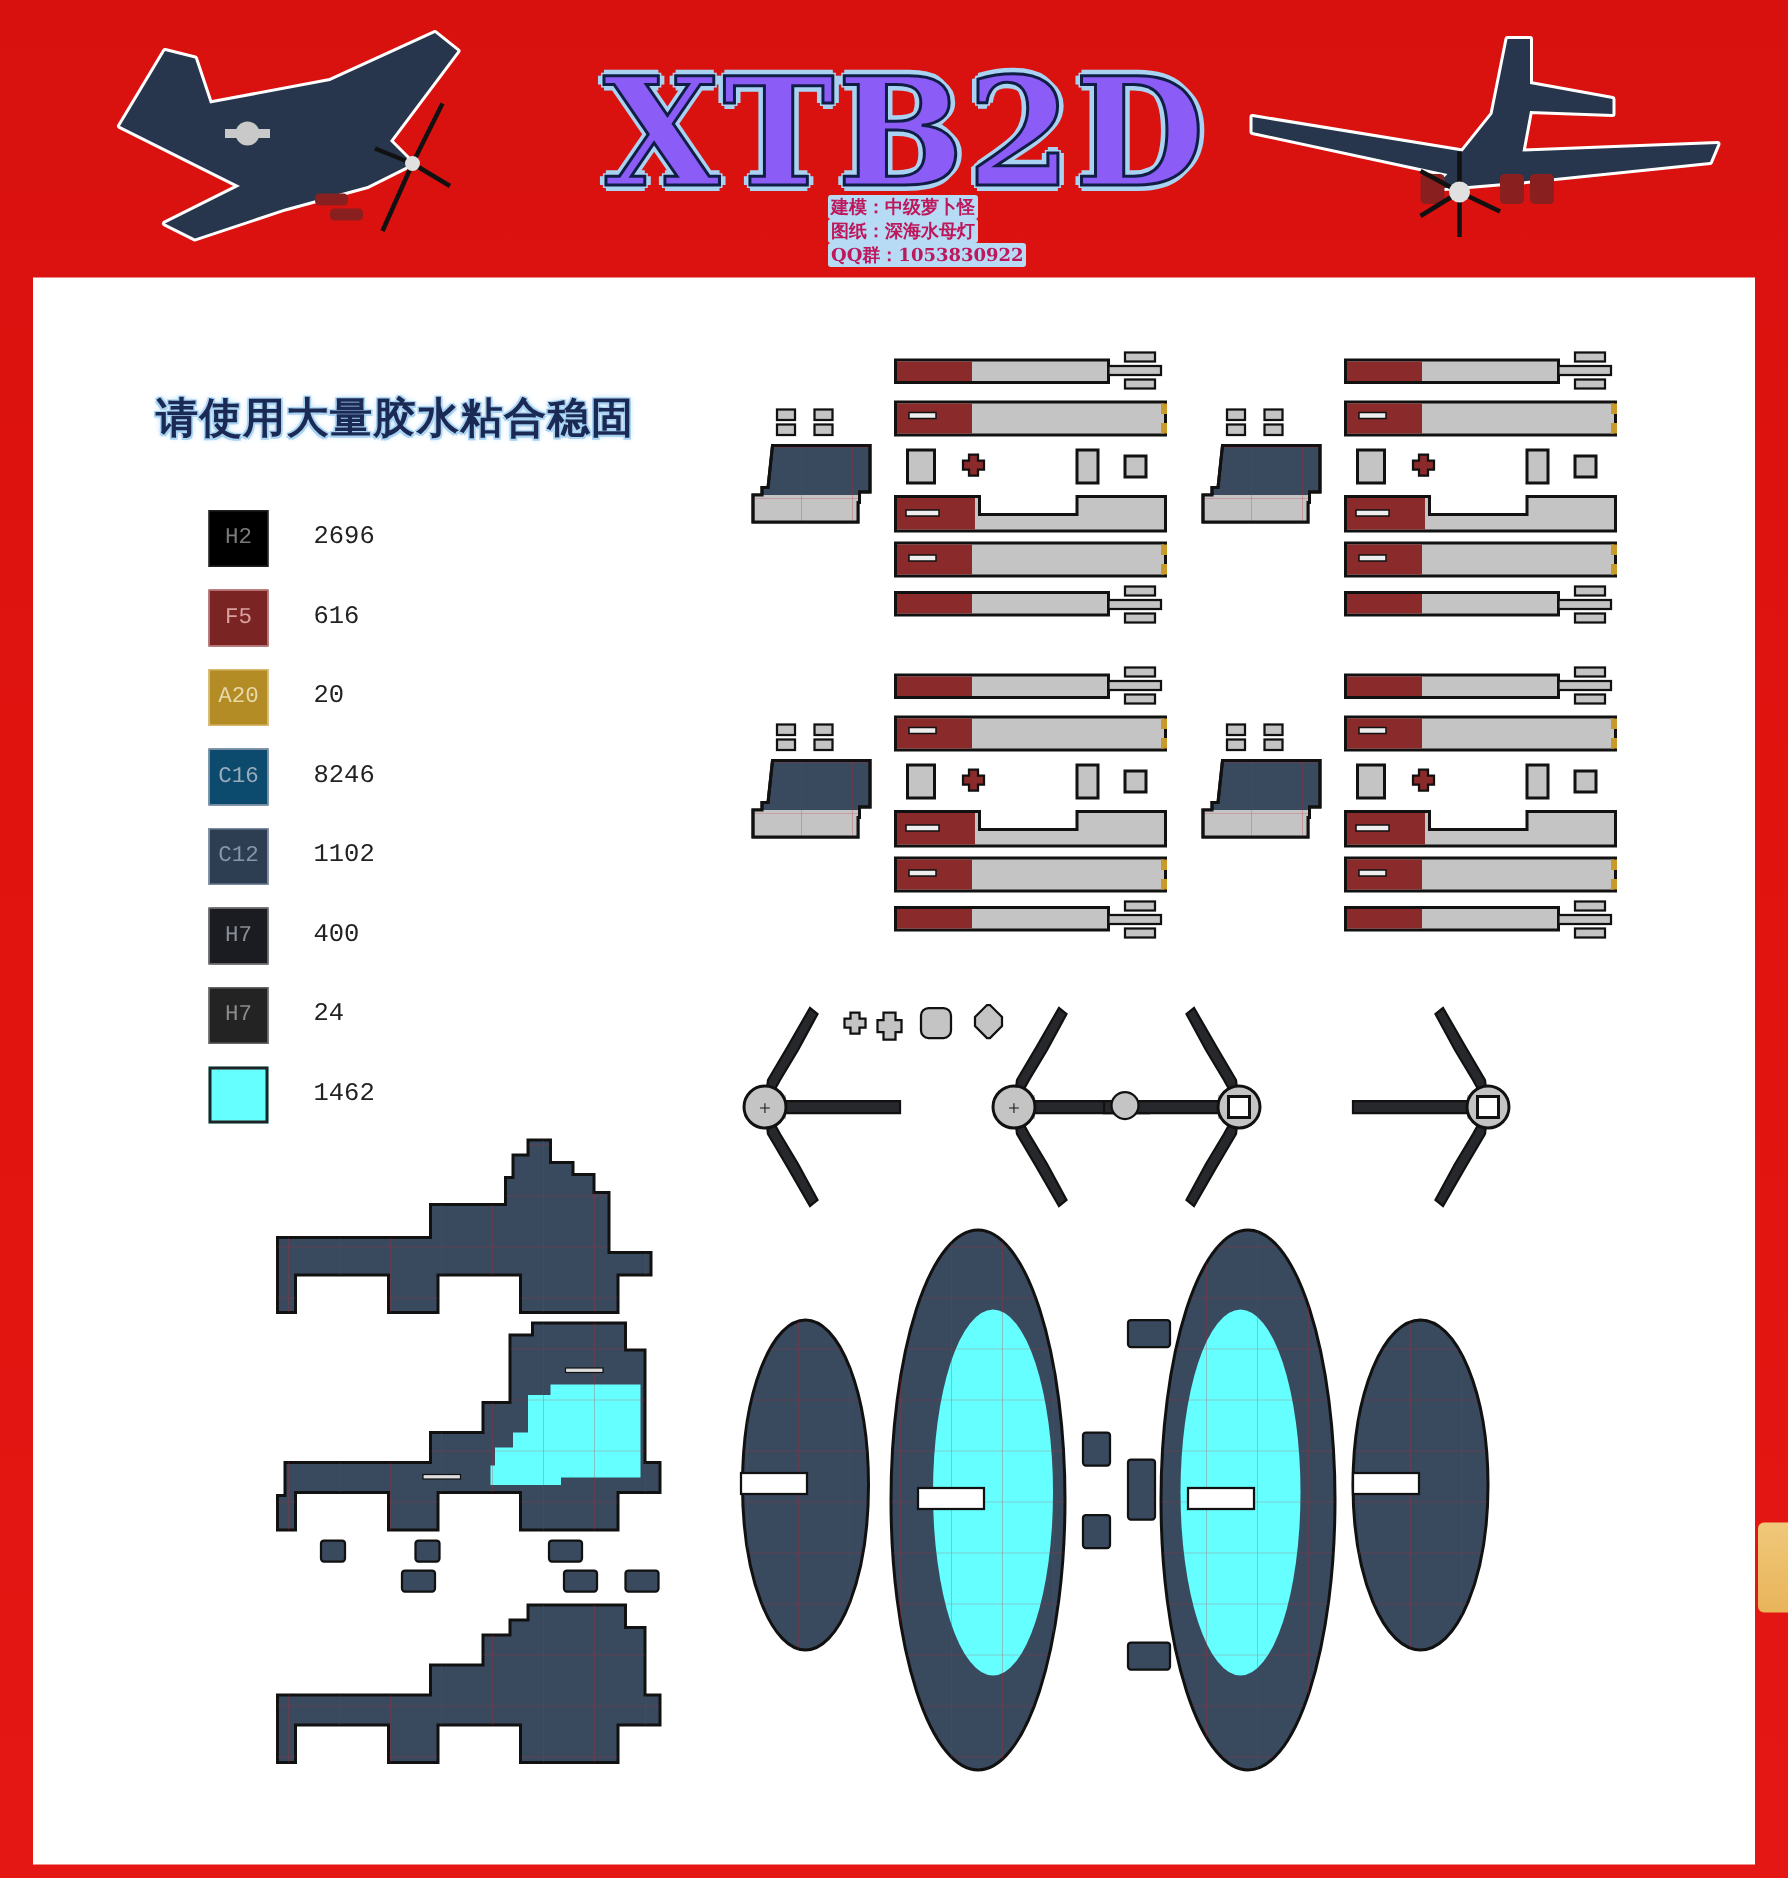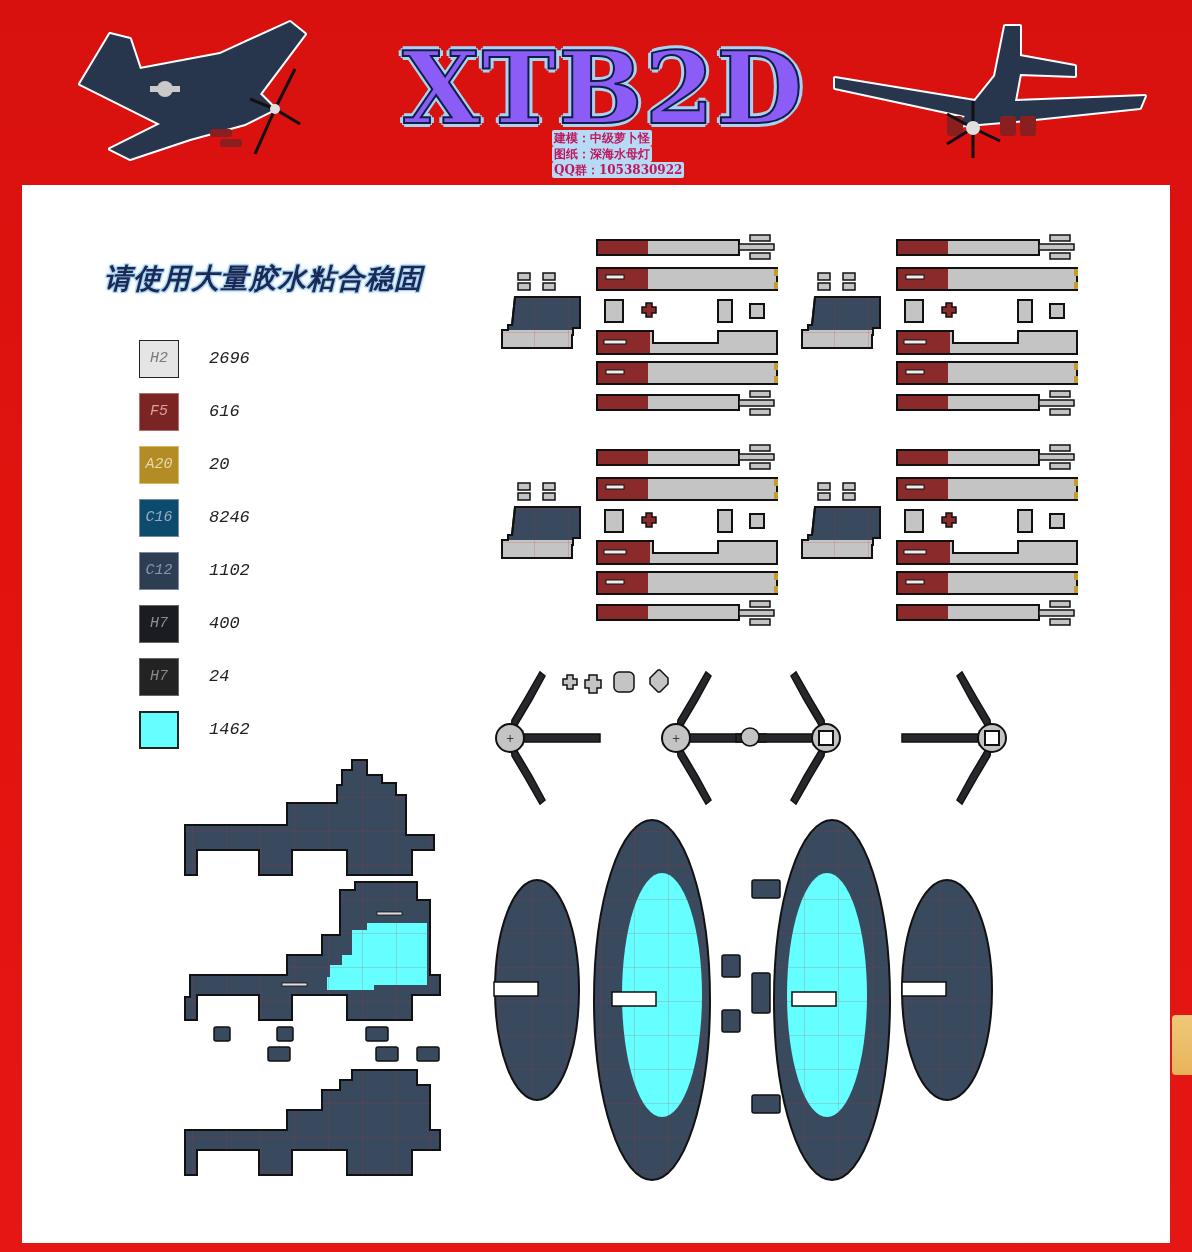--- a/index.html
+++ b/index.html
@@ -33,21 +33,20 @@
     background: #b7dbf5; padding: 0 2px; border-radius: 2px;
     width: fit-content;
   }
   .plane { position: absolute; }
   .plane-left { left: 70px; top: 14px; width: 240px; height: 150px; }
   .plane-right { left: 825px; top: 16px; width: 325px; height: 150px; }
 
   .sheet {
     position: absolute; left: 22px; top: 185px; width: 1148px; height: 1058px;
     background: #ffffff;
-    font-style: italic;
   }
   .notice {
     position: absolute; left: 82px; top: 75px;
     font-family: "DejaVu Sans", sans-serif; font-weight: bold;
     font-size: 28px; color: #1a2a55; letter-spacing: 1px;
     text-shadow: 0 0 4px #a9d3f2, 1px 1px 0 #a9d3f2, -1px -1px 0 #a9d3f2, 1px -1px 0 #a9d3f2, -1px 1px 0 #a9d3f2;
   }
   .legend { position: absolute; left: 117px; top: 147px; }
   .legend-row { display: flex; align-items: center; height: 53px; }
   .swatch {
@@ -118,21 +117,21 @@
   </svg>
 </div>
 
 <div class="deco-right"></div>
 
 <div class="sheet">
   <div class="notice">请使用大量胶水粘合稳固</div>
 
   <div class="legend">
     <div class="legend-row">
-      <div class="swatch" style="background:#e5e5e5;color:#7a7a7a;border-color:#222;">
+      <div class="swatch" style="background:#000000;color:#7a7a7a;border-color:#222;">
           <span>H2</span>
         </div>
       <span class="legend-count">2696</span>
     </div>
     <div class="legend-row">
       <div class="swatch" style="background:#7a2424;color:#d9a0a0;border-color:#b47070;">
           <span>F5</span>
         </div>
       <span class="legend-count">616</span>
     </div>

